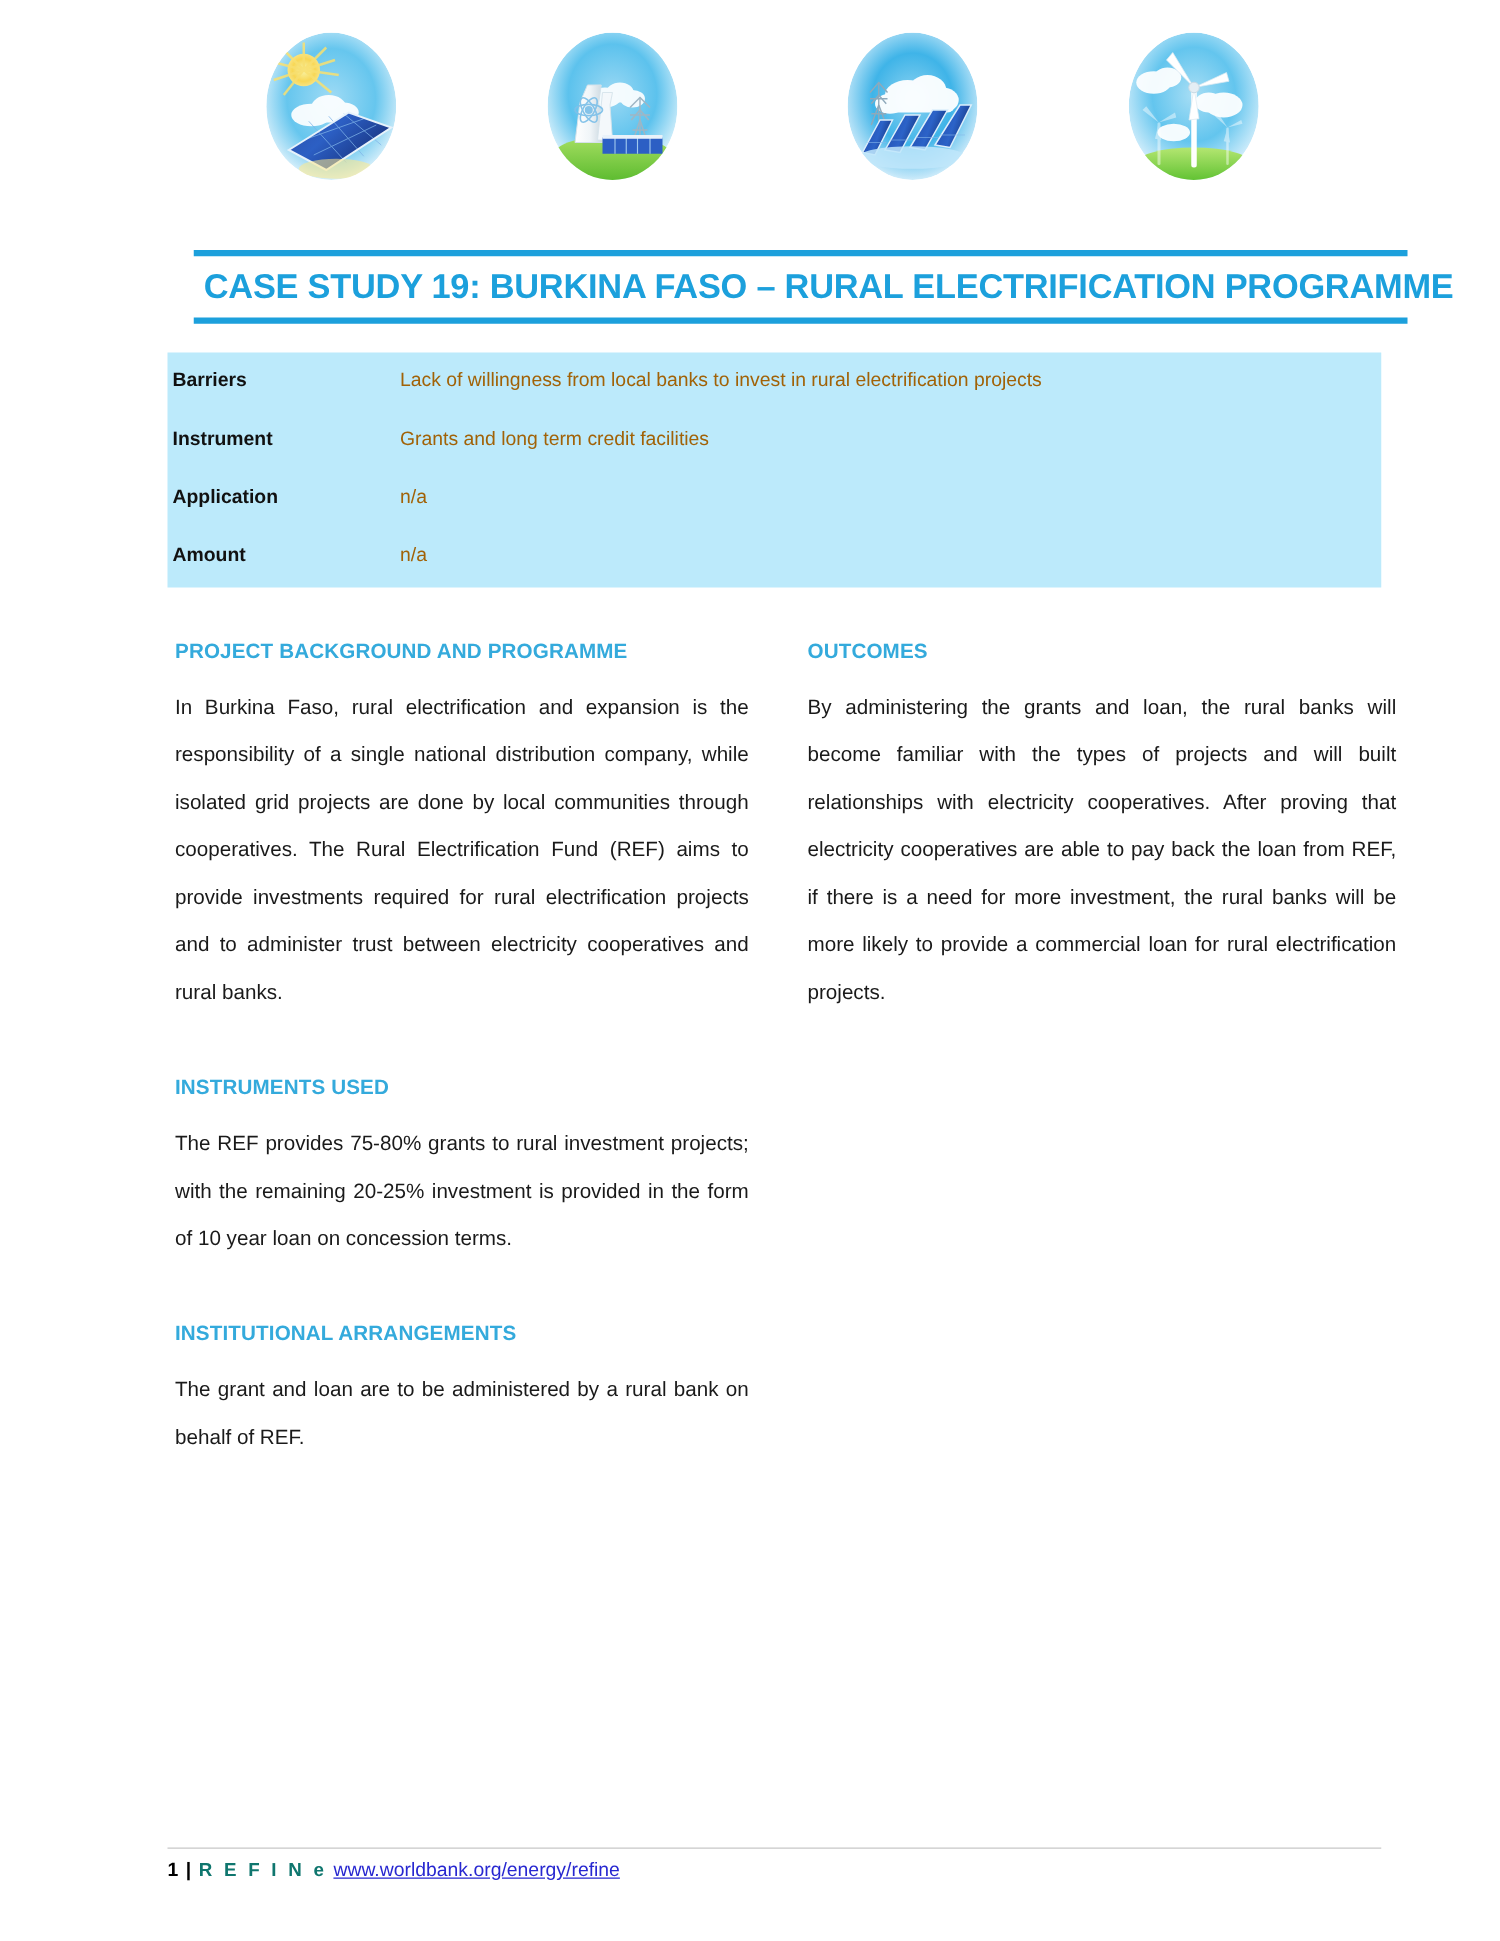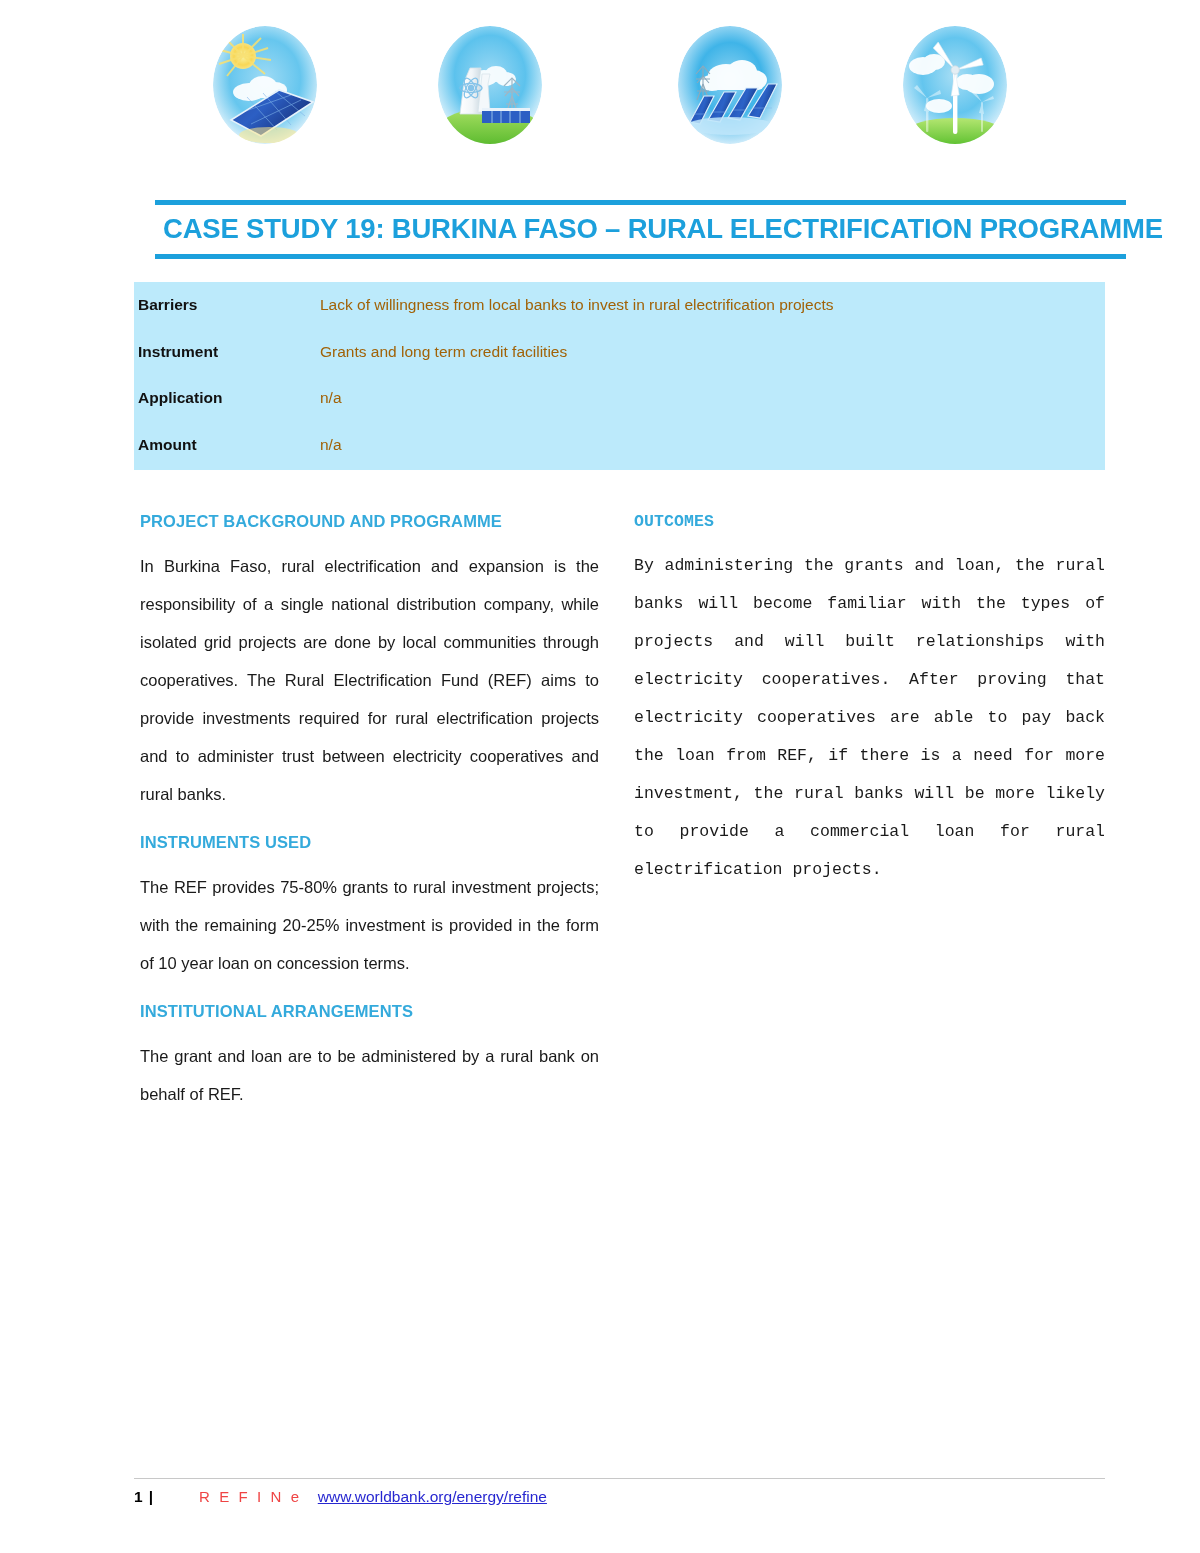--- a/index.html
+++ b/index.html
@@ -100,30 +100,30 @@
     position: absolute;
     left: 134px;
     top: 512px;
     width: 971px;
   }
   .col {
     position: absolute;
     top: 0;
   }
   .col-left { left: 6px; width: 459px; }
-  .col-right { left: 500px; width: 471px; font-family: Liberation Mono, monospace; }
+  .col-right { left: 512px; width: 471px; }
 
   .section-head {
     font-size: 16.5px;
     font-weight: bold;
     color: #34AADC;
     margin: 0 0 16px 0;
     letter-spacing: 0.1px;
   }
-  .section-head.spaced { margin-top: 20px; }
+  .section-head.spaced { margin-top: 48px; }
 
   p.body-text {
     font-size: 16.5px;
     line-height: 38px;
     text-align: justify;
     margin: 0;
     color: #1a1a1a;
     hyphens: none;
   }
   p.body-text:last-child { margin-bottom: 0; }
@@ -151,28 +151,27 @@
     color: #000000;
     font-size: 15.5px;
   }
   .pipe {
     font-weight: bold;
     color: #000000;
     margin: 0 6px;
     font-size: 15.5px;
   }
   .refine-mark {
-    font-weight: normal;
-    color: #ef4444;
+    font-weight: bold;
+    color: #0f766e;
     letter-spacing: 2.6px;
     font-size: 15px;
-    margin-left: 40px;
   }
   .footer-url {
-    margin-left: 16px;
+    margin-left: 5px;
     color: #2727D0;
     font-size: 15.5px;
   }
 </style>
 </head>
 <body>
 
 <div class="header-strip">
 
   <div class="energy-img img-1">

